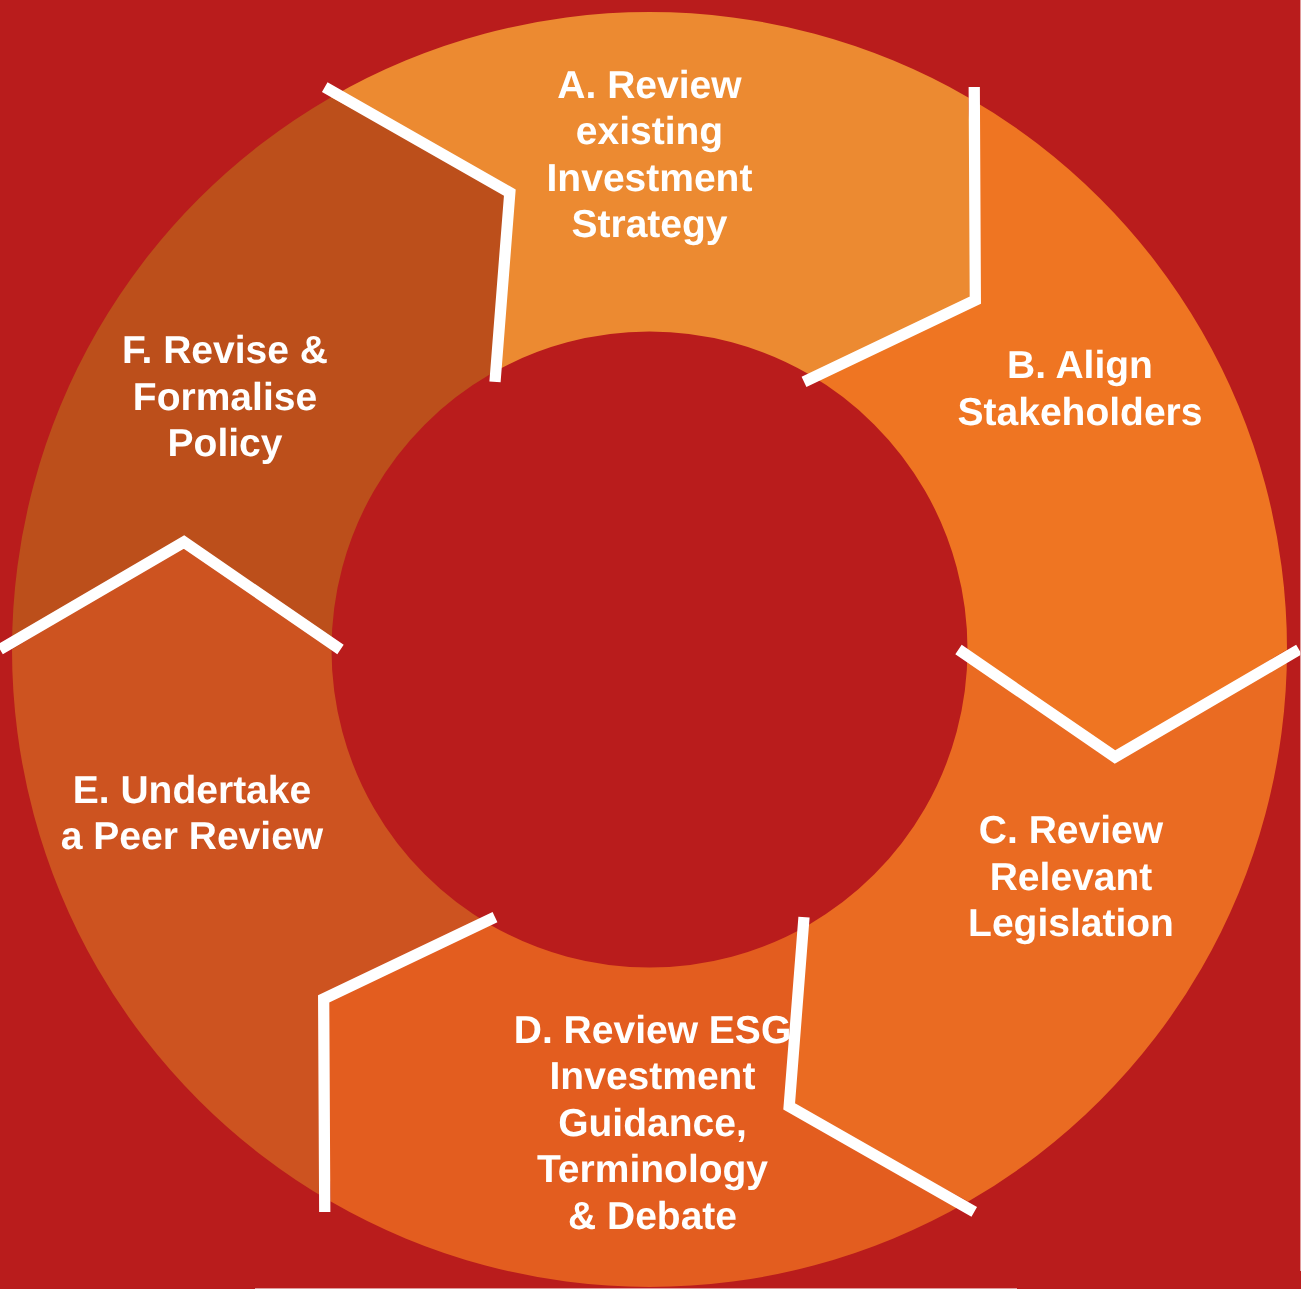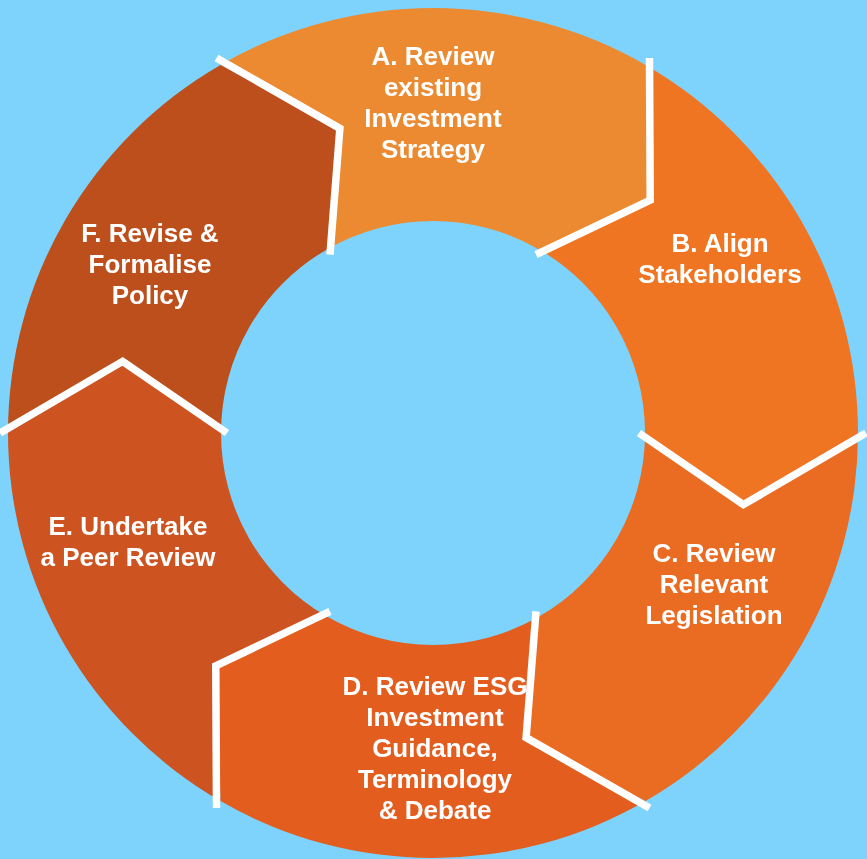--- a/index.html
+++ b/index.html
@@ -4,21 +4,21 @@
 <style>
   html, body {
     margin: 0;
     padding: 0;
     background: #ffffff;
   }
   .stage {
     position: relative;
     width: 867px;
     height: 859px;
-    background: #7dd3fc;
+    background: #b91c1c;
     overflow: hidden;
   }
   svg {
     display: block;
     width: 867px;
     height: 859px;
   }
   svg text {
     fill: #ffffff;
     font-family: "Liberation Sans", "DejaVu Sans", sans-serif;

